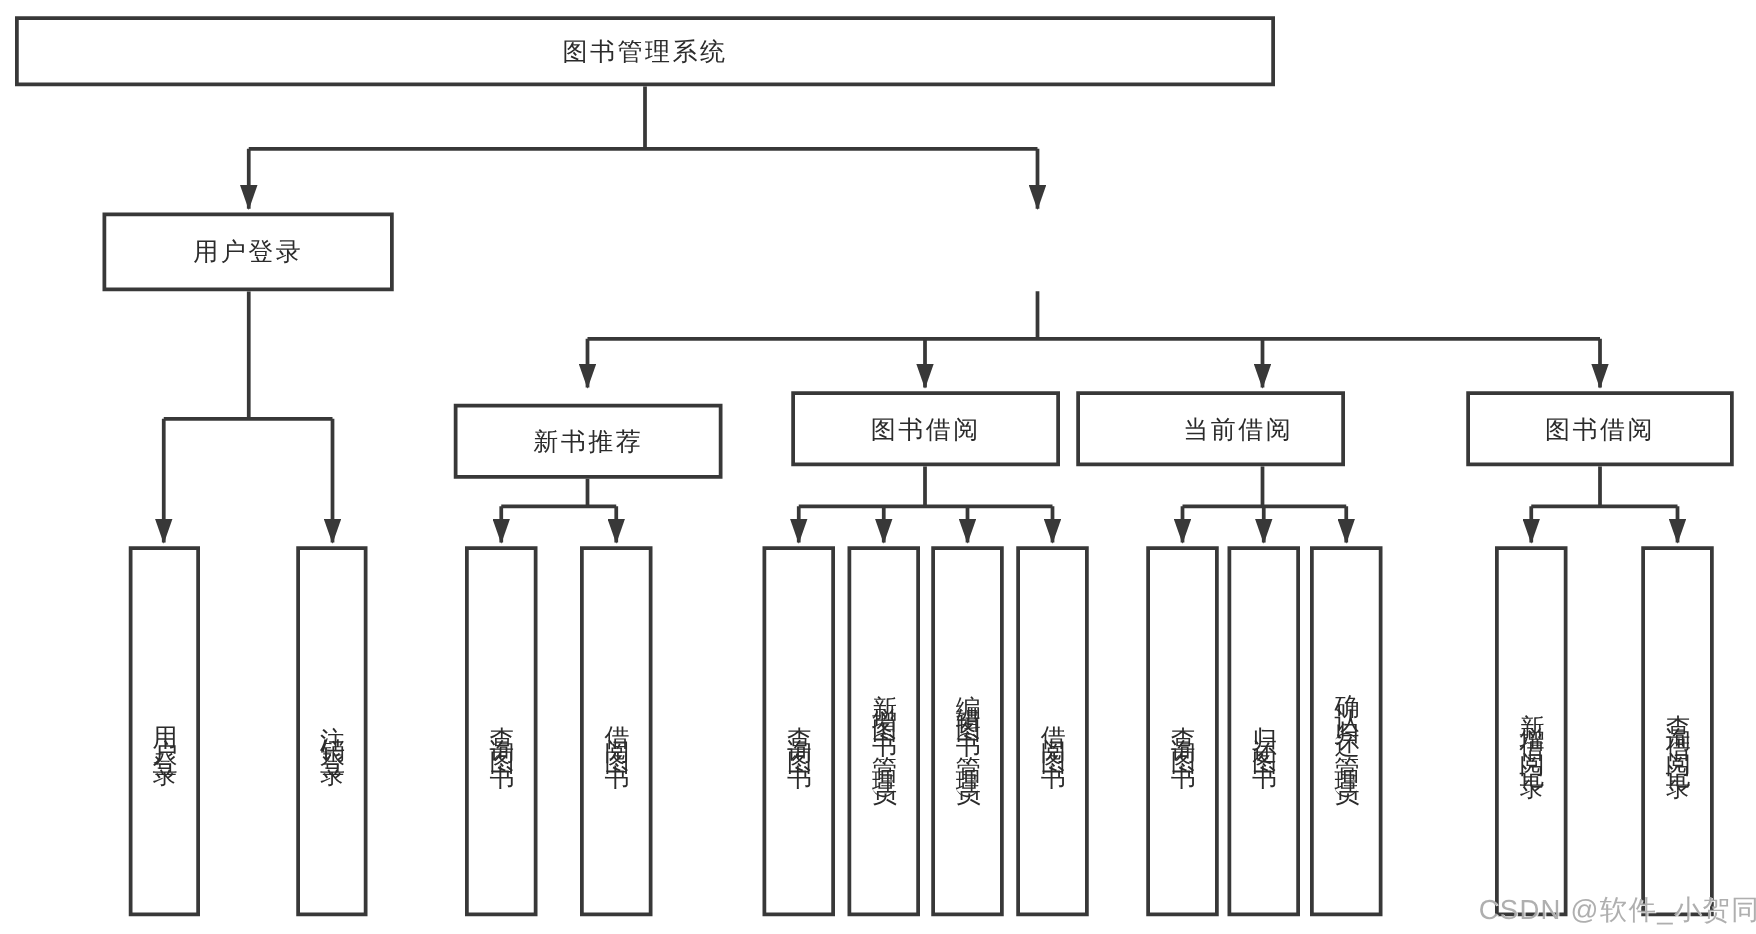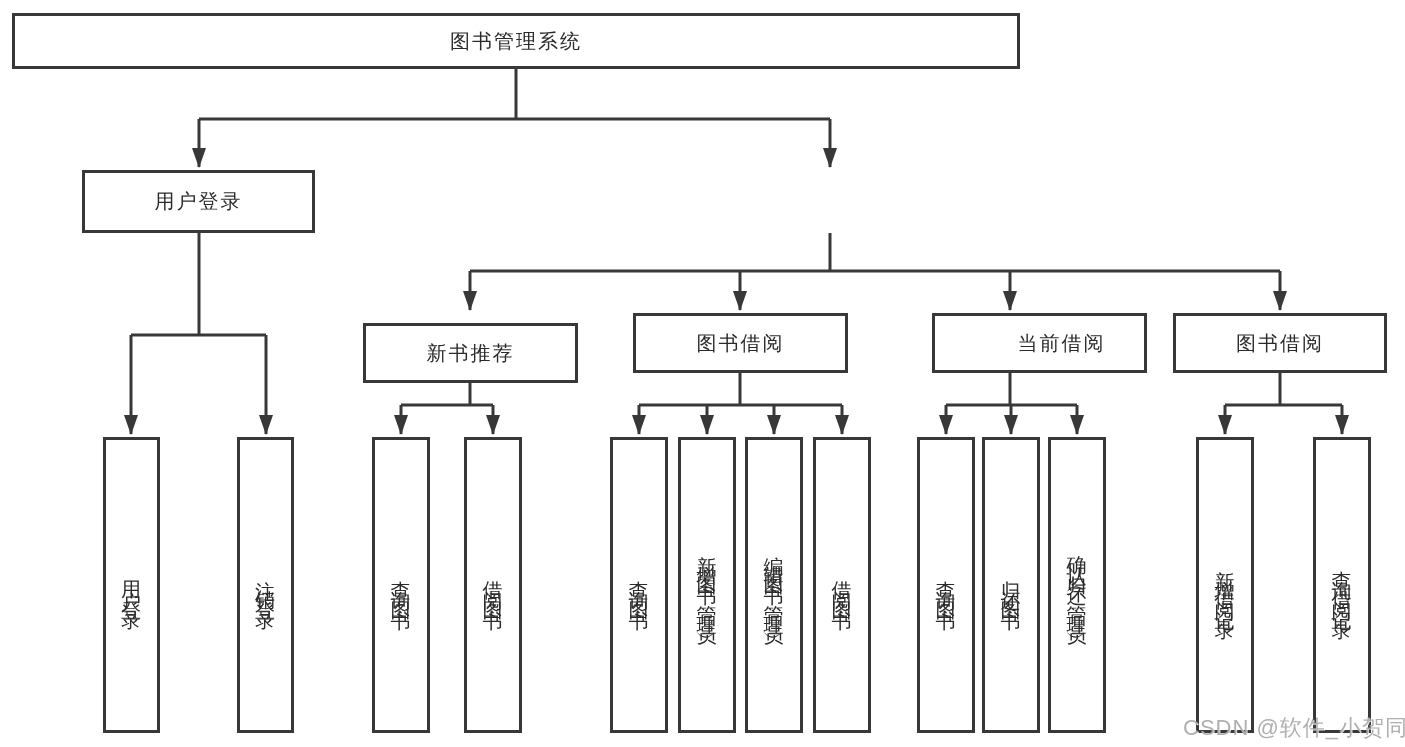--- a/index.html
+++ b/index.html
@@ -37,21 +37,21 @@
     letter-spacing: 10px;
     line-height: 1.1;
     white-space: nowrap;
   }
   
   .root  { left: 12px;   top: 13px;  width: 1008px; height: 56px; }
   .l2a   { left: 82px;   top: 170px; width: 233px;  height: 63px; }
   .l2b   { left: 712px;  top: 170px; width: 235px;  height: 63px; }
   .l3a   { left: 363px;  top: 313px; width: 215px;  height: 60px; margin-top: 10px; }
   .l3b   { left: 633px;  top: 313px; width: 215px;  height: 60px; }
-  .l3c   { left: 932px;  top: 313px; width: 215px;  height: 60px; padding-left: 44px; }
+  .l3c   { left: 861px;  top: 313px; width: 215px;  height: 60px; padding-left: 44px; }
   .l3d   { left: 1173px; top: 313px; width: 214px;  height: 60px; }
   .leaf  { top: 437px; height: 296px; width: 58px; }
   .pA1 { left: 103px; width: 57px; }
   .pA2 { left: 237px; width: 57px; }
   .pB1 { left: 372px; }
   .pB2 { left: 464px; }
   .pC1 { left: 610px; }
   .pC2 { left: 678px; }
   .pC3 { left: 745px; }
   .pC4 { left: 813px; }

